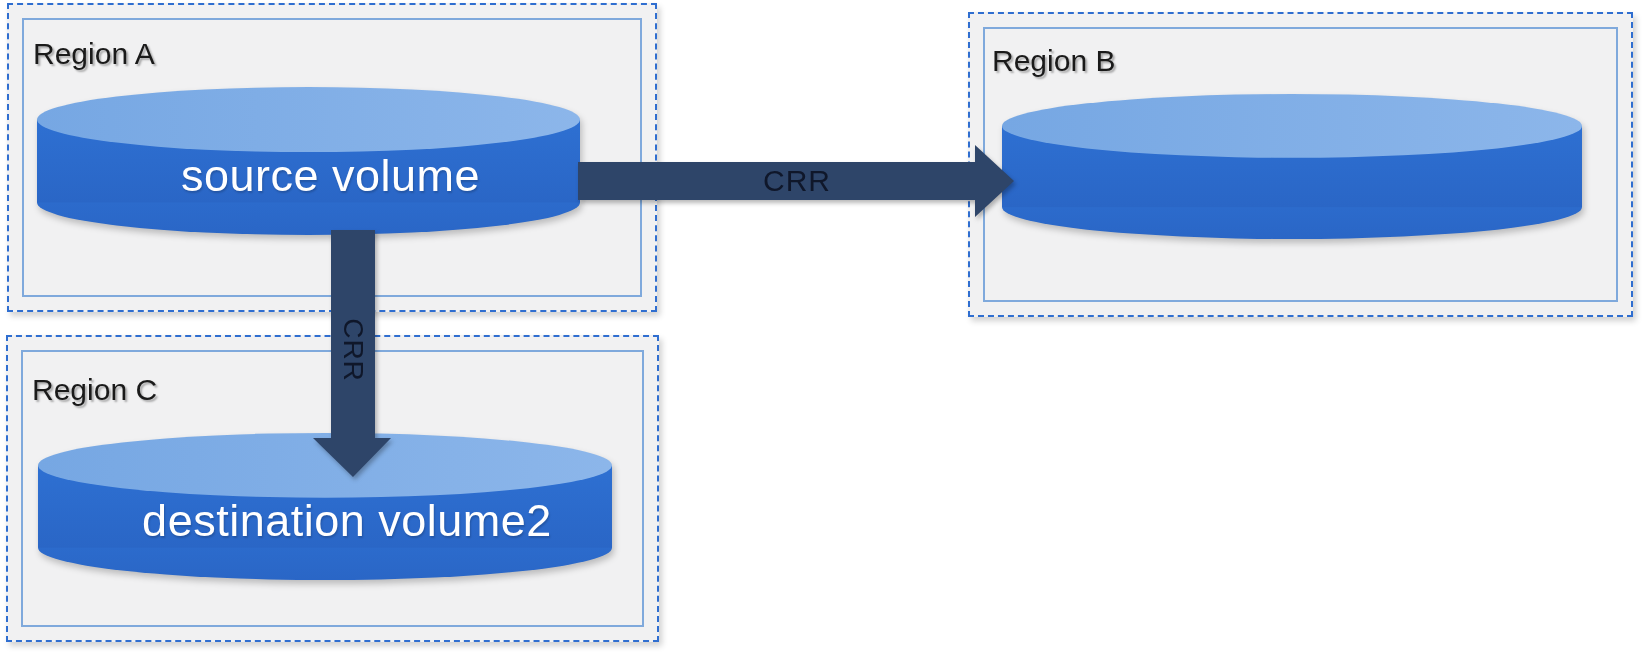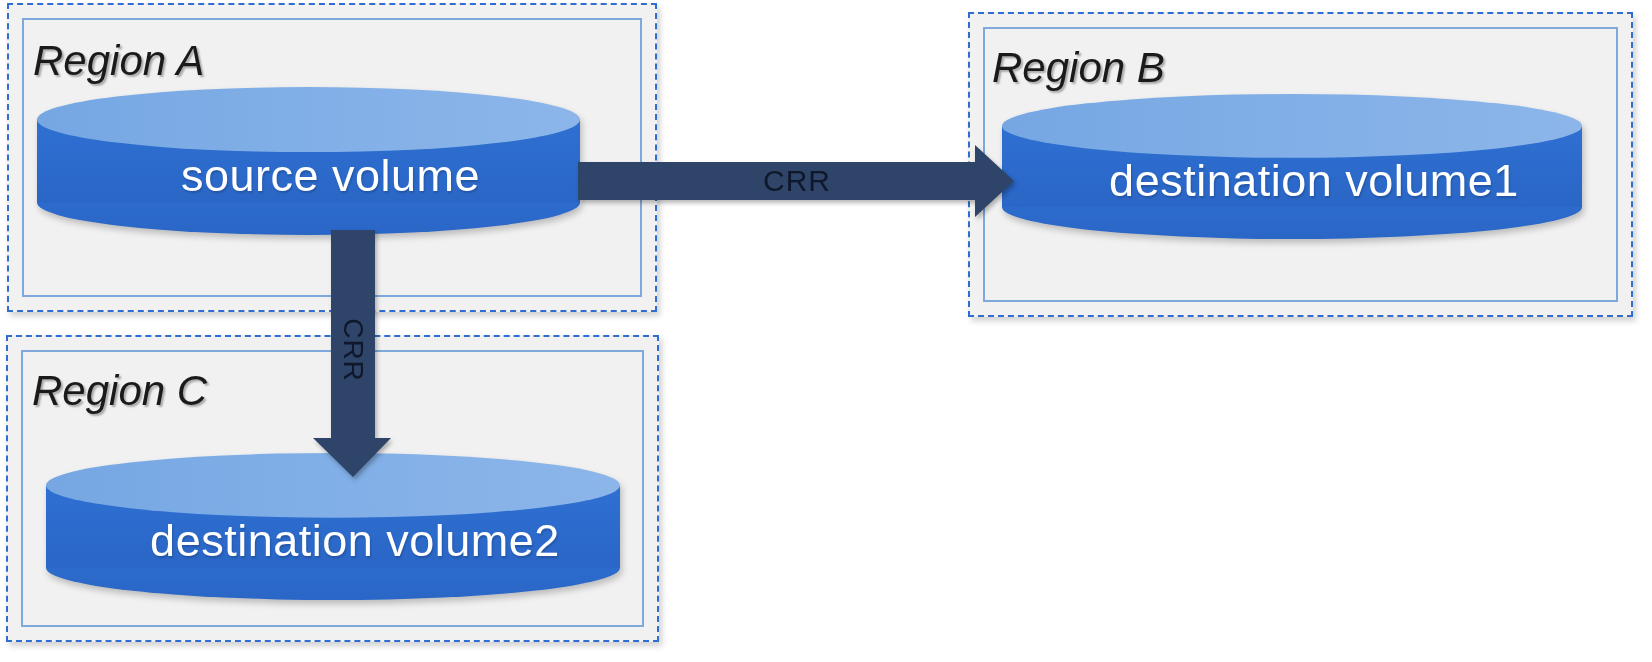--- a/index.html
+++ b/index.html
@@ -14,24 +14,23 @@
     box-shadow:3px 4px 6px rgba(0,0,0,0.18);
     box-sizing:border-box;
   }
   .region-inner{
     position:absolute;inset:13px;
     border:2px solid var(--region-inner-border,#7fa9dc);
     pointer-events:none;
   }
   .region-label{
     position:absolute;
-    font-size:42px;color:var(--label-text,#1a1a1a);
+    font-size:30px;color:var(--label-text,#1a1a1a);
     text-shadow:2px 2px 2px rgba(0,0,0,0.30);
     white-space:nowrap;
-    font-style:italic;
   }
   .cylinder{position:absolute;}
   .cylinder svg{
     position:absolute;inset:0;width:100%;height:100%;
     filter:drop-shadow(2px 4px 3px rgba(0,0,0,0.22));
   }
   .cyl-rect,.cyl-bottom{fill:url(#bodyGrad);}
   .stop-body-a{stop-color:var(--cylinder-body,#2e70d2);}
   .stop-body-b{stop-color:var(--cylinder-body-dark,#2a66c6);}
   .stop-top-a{stop-color:var(--cylinder-top,#76a7e3);}
@@ -91,28 +90,27 @@
 
   <div class="region" style="left:968px;top:12px;width:665px;height:305px;">
     <div class="region-inner"></div>
     <div class="region-label" style="left:22px;top:30px;">Region B</div>
     <div class="cylinder" style="left:32px;top:80px;width:580px;height:145px;">
       <svg viewBox="0 0 100 100" preserveAspectRatio="none">
         <ellipse class="cyl-bottom" cx="50" cy="78" rx="50" ry="22"></ellipse>
         <rect class="cyl-rect" x="0" y="22" width="100" height="56"></rect>
         <ellipse class="cyl-top" cx="50" cy="22" rx="50" ry="22"></ellipse>
       </svg>
-      <div class="volume-label">destination volume1</div>
     </div>
   </div>
 
   <div class="region" style="left:6px;top:335px;width:653px;height:307px;">
     <div class="region-inner"></div>
-    <div class="region-label" style="left:24px;top:30px;">Region C</div>
-    <div class="cylinder" style="left:30px;top:116px;width:574px;height:147px;margin-left:8px;">
+    <div class="region-label" style="left:24px;top:36px;">Region C</div>
+    <div class="cylinder" style="left:30px;top:96px;width:574px;height:147px;">
       <svg viewBox="0 0 100 100" preserveAspectRatio="none">
         <ellipse class="cyl-bottom" cx="50" cy="78" rx="50" ry="22"></ellipse>
         <rect class="cyl-rect" x="0" y="22" width="100" height="56"></rect>
         <ellipse class="cyl-top" cx="50" cy="22" rx="50" ry="22"></ellipse>
       </svg>
       <div class="volume-label">destination volume2</div>
     </div>
   </div>
 
   <svg class="arrows" viewBox="0 0 1652 662">

